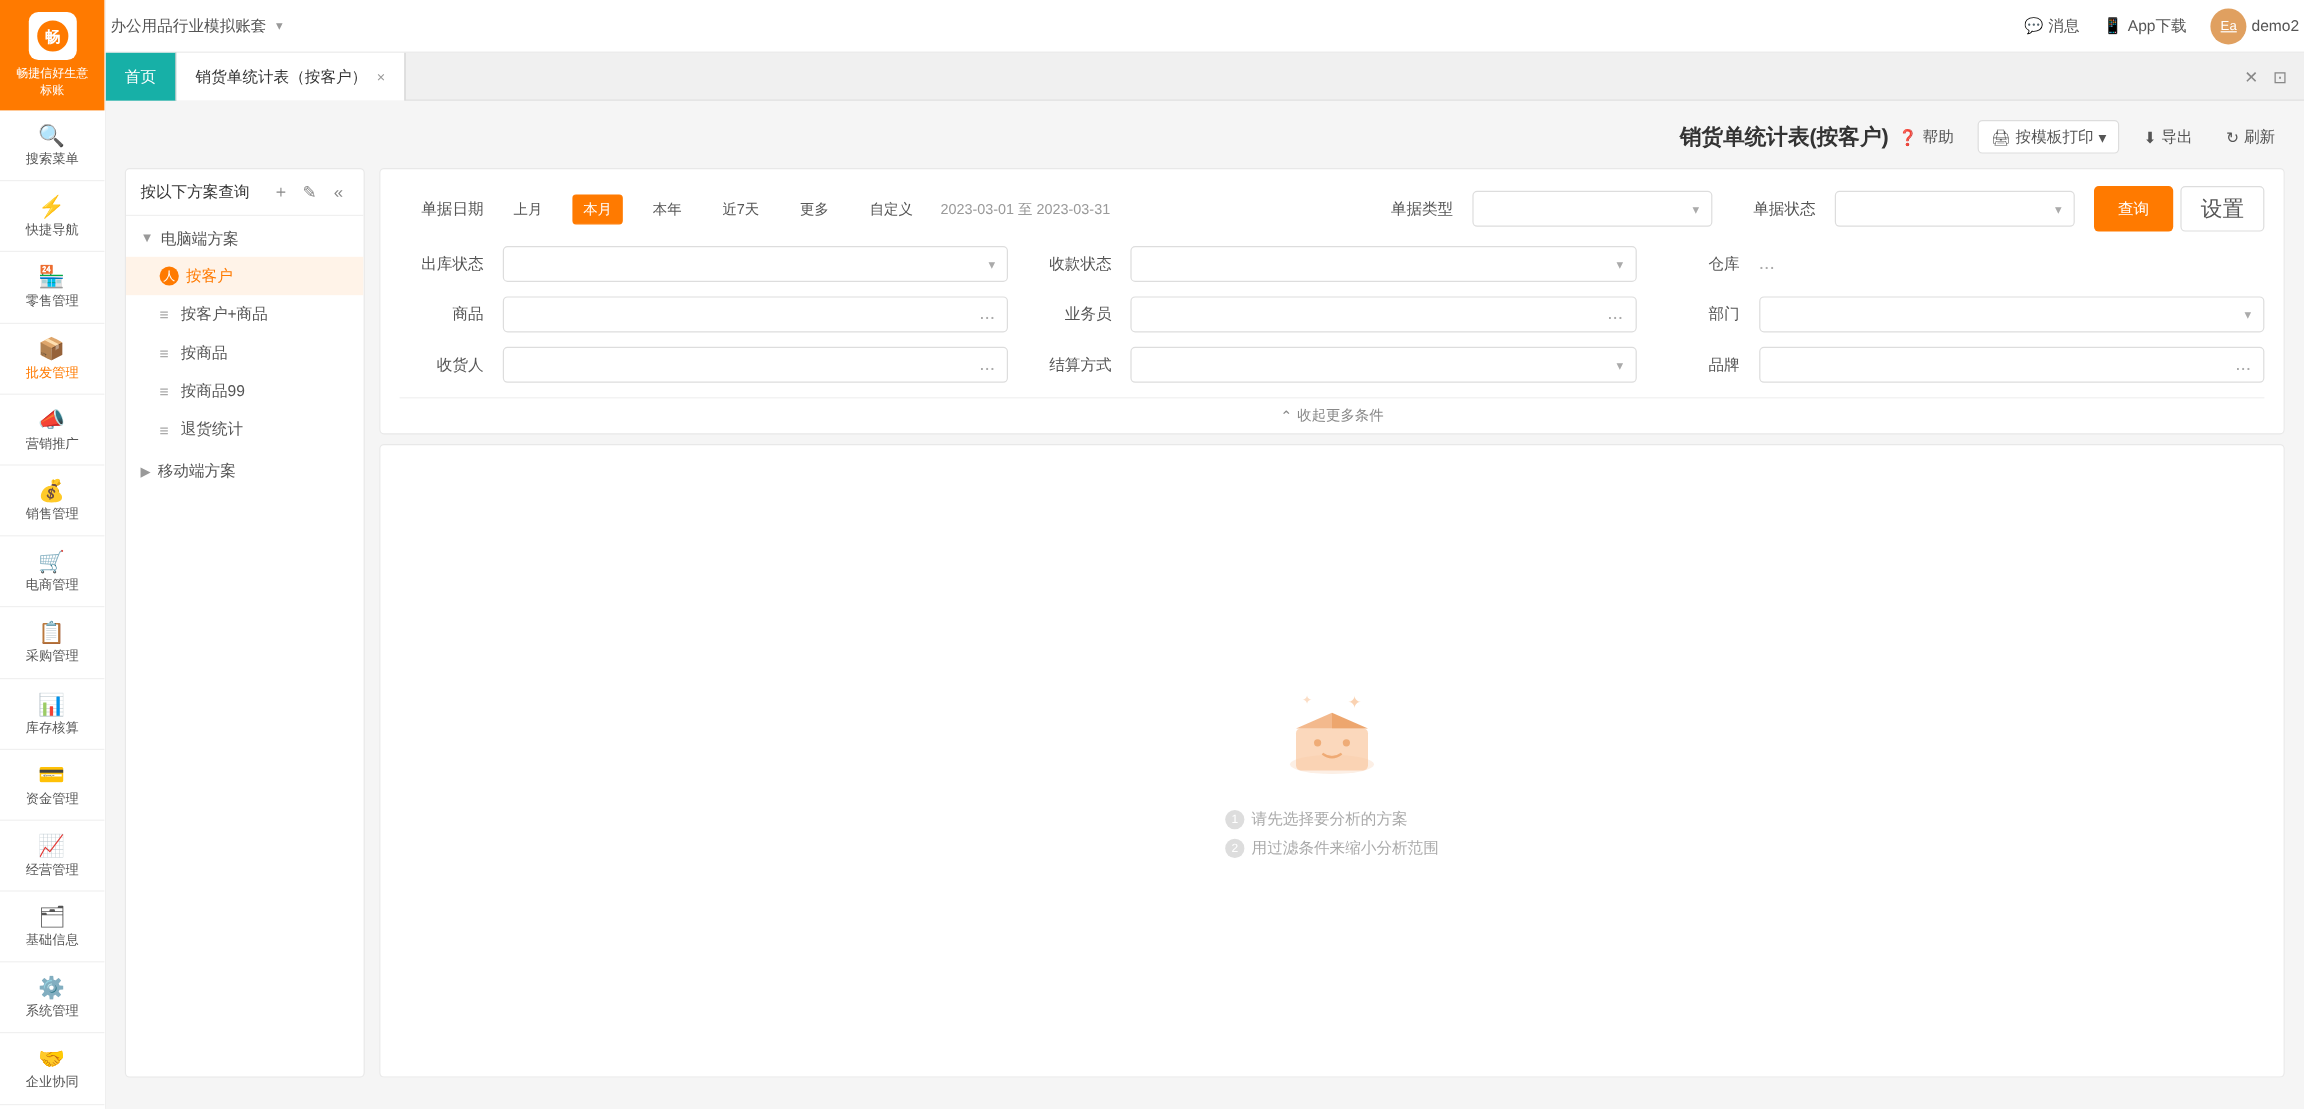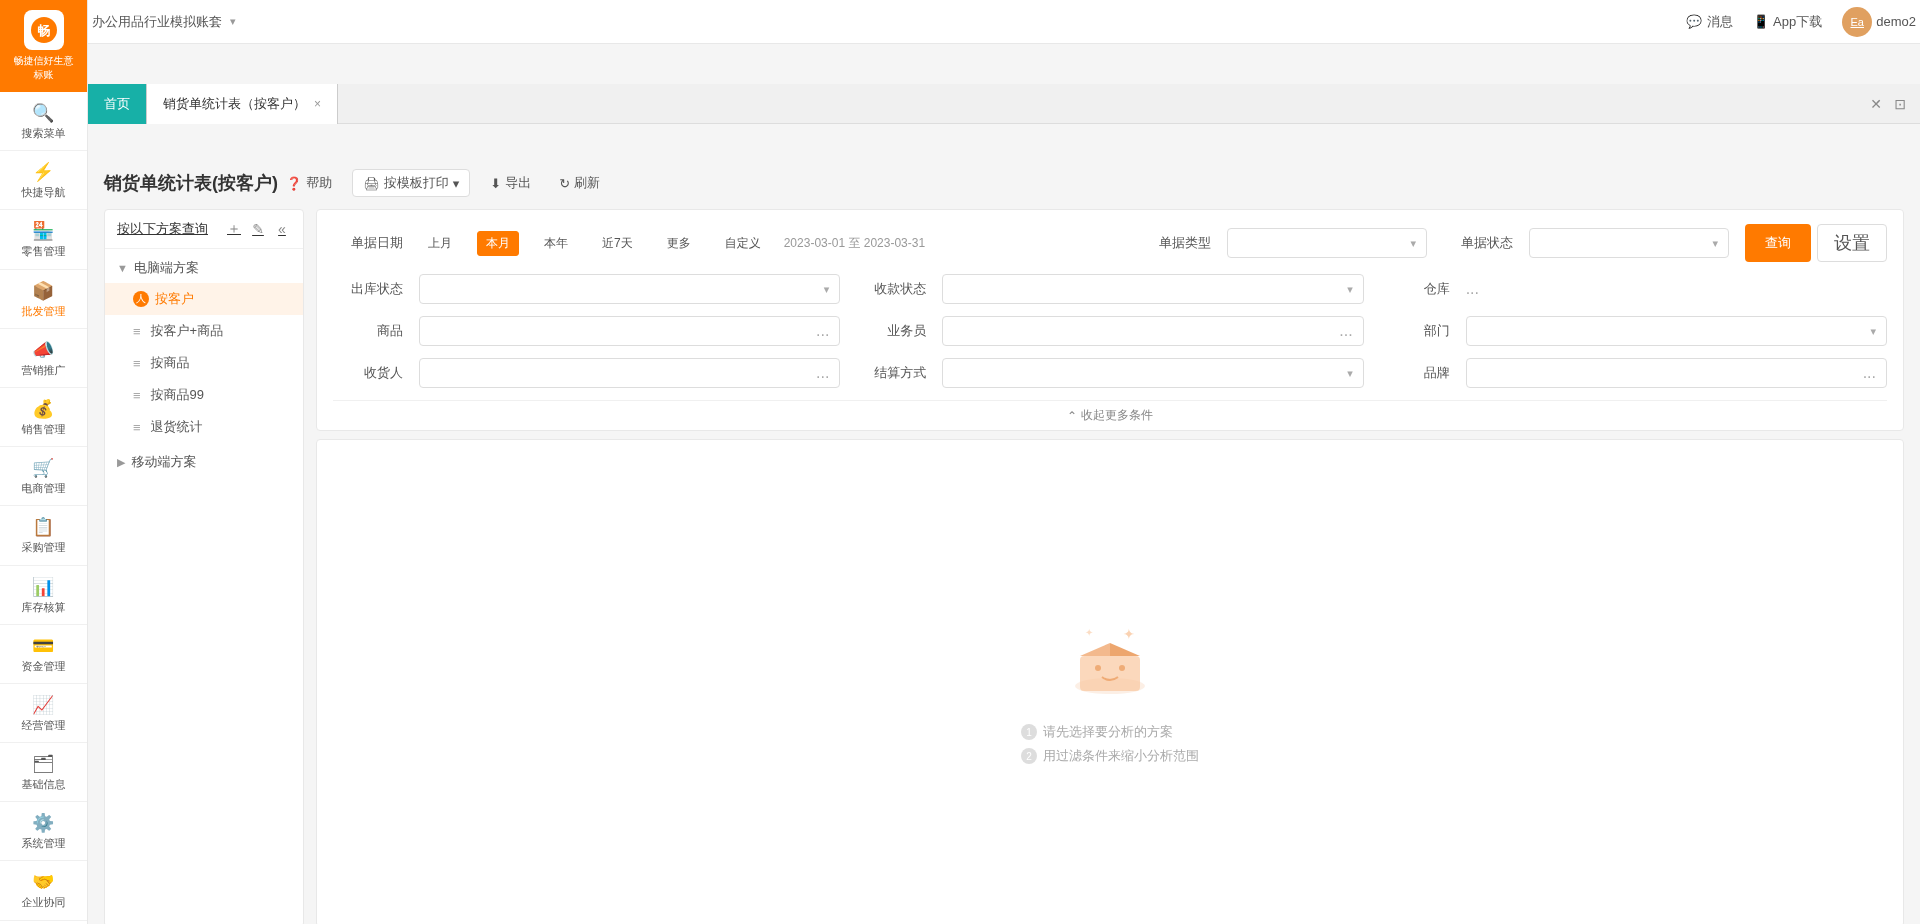--- a/index.html
+++ b/index.html
@@ -108,21 +108,20 @@
     }
 
     
     #tabs {
       height: 40px;
       background: #f0f0f0;
       display: flex;
       align-items: center;
       padding: 0 0;
       border-bottom: 1px solid #ddd;
-      margin-top: 40px;
     }
     .tab {
       height: 40px;
       display: flex;
       align-items: center;
       padding: 0 16px;
       cursor: pointer;
       font-size: 13px;
       color: #555;
       background: #e0e0e0;
@@ -169,23 +168,22 @@
       flex: 1;
       overflow-y: auto;
       background: #f5f5f5;
       padding: 16px;
     }
 
     
     .page-title-row {
       display: flex;
       align-items: center;
-      justify-content: flex-start;
+      justify-content: flex-end;
       margin-bottom: 12px;
-      margin-top: 29px;
     }
     .page-title {
       font-size: 18px;
       font-weight: 600;
       color: #333;
     }
     .page-actions {
       display: flex;
       align-items: center;
       gap: 12px;
@@ -241,21 +239,20 @@
       flex-shrink: 0;
       overflow-y: auto;
     }
     .left-panel-header {
       display: flex;
       justify-content: space-between;
       padding: 10px 12px;
       border-bottom: 1px solid #f0f0f0;
       font-size: 13px;
       color: #333;
-      text-decoration: underline;
     }
     .left-panel-header-title { font-weight: 500; }
     .left-panel-actions {
       display: flex;
       align-items: center;
       gap: 6px;
     }
     .lp-action-btn {
       width: 18px;
       height: 18px;

